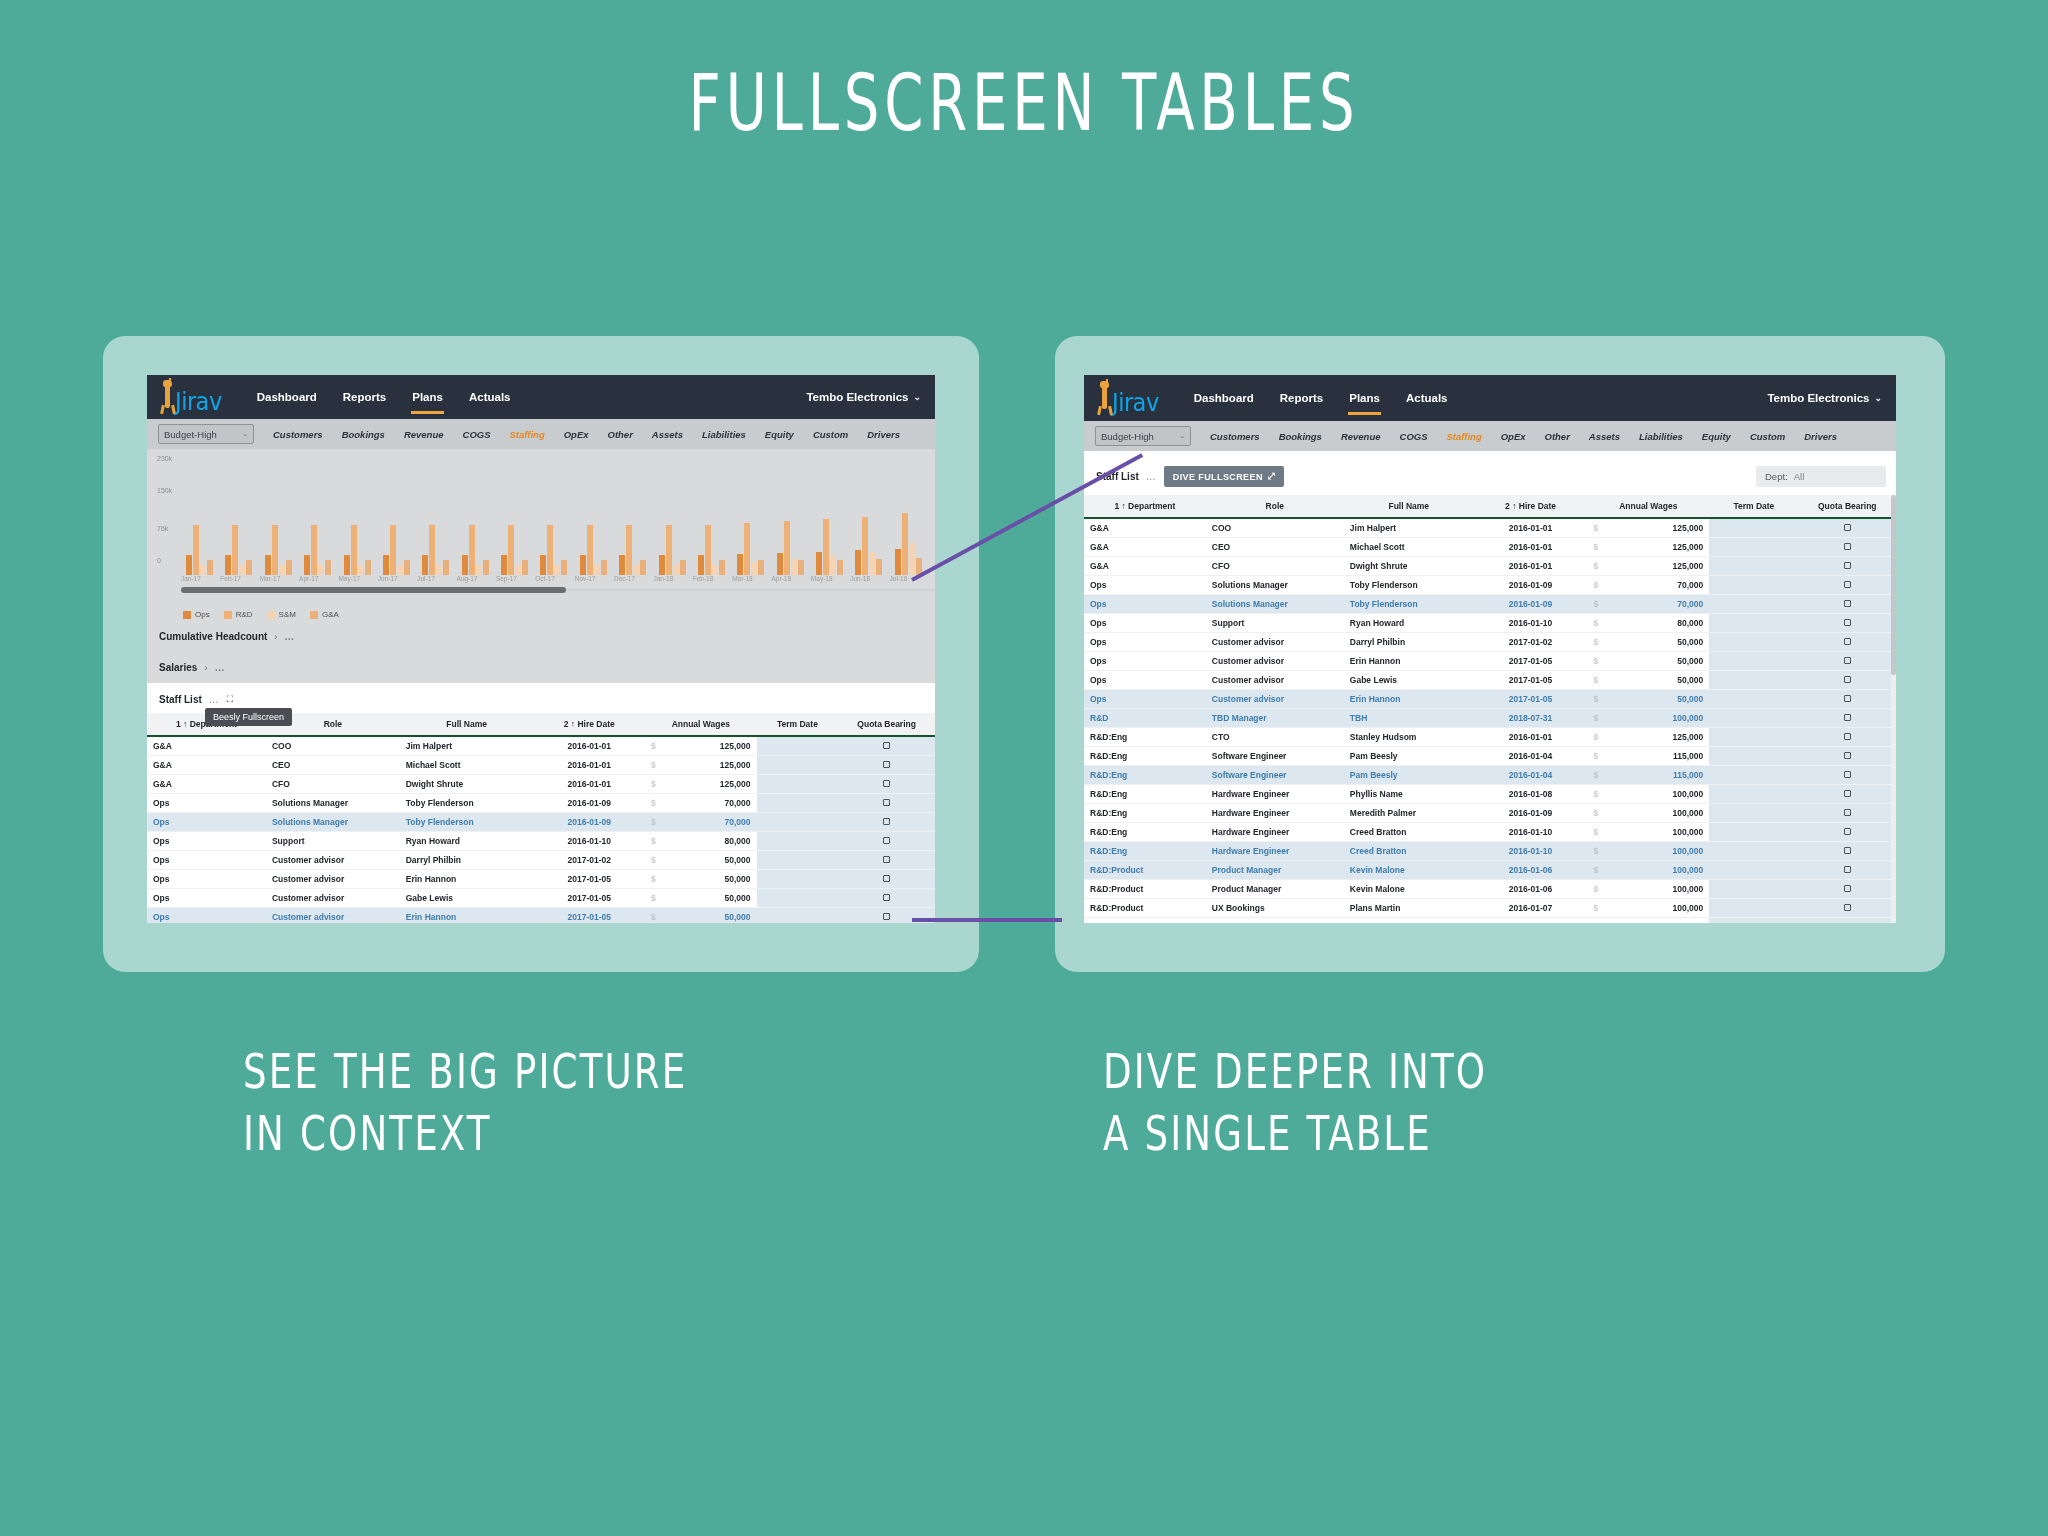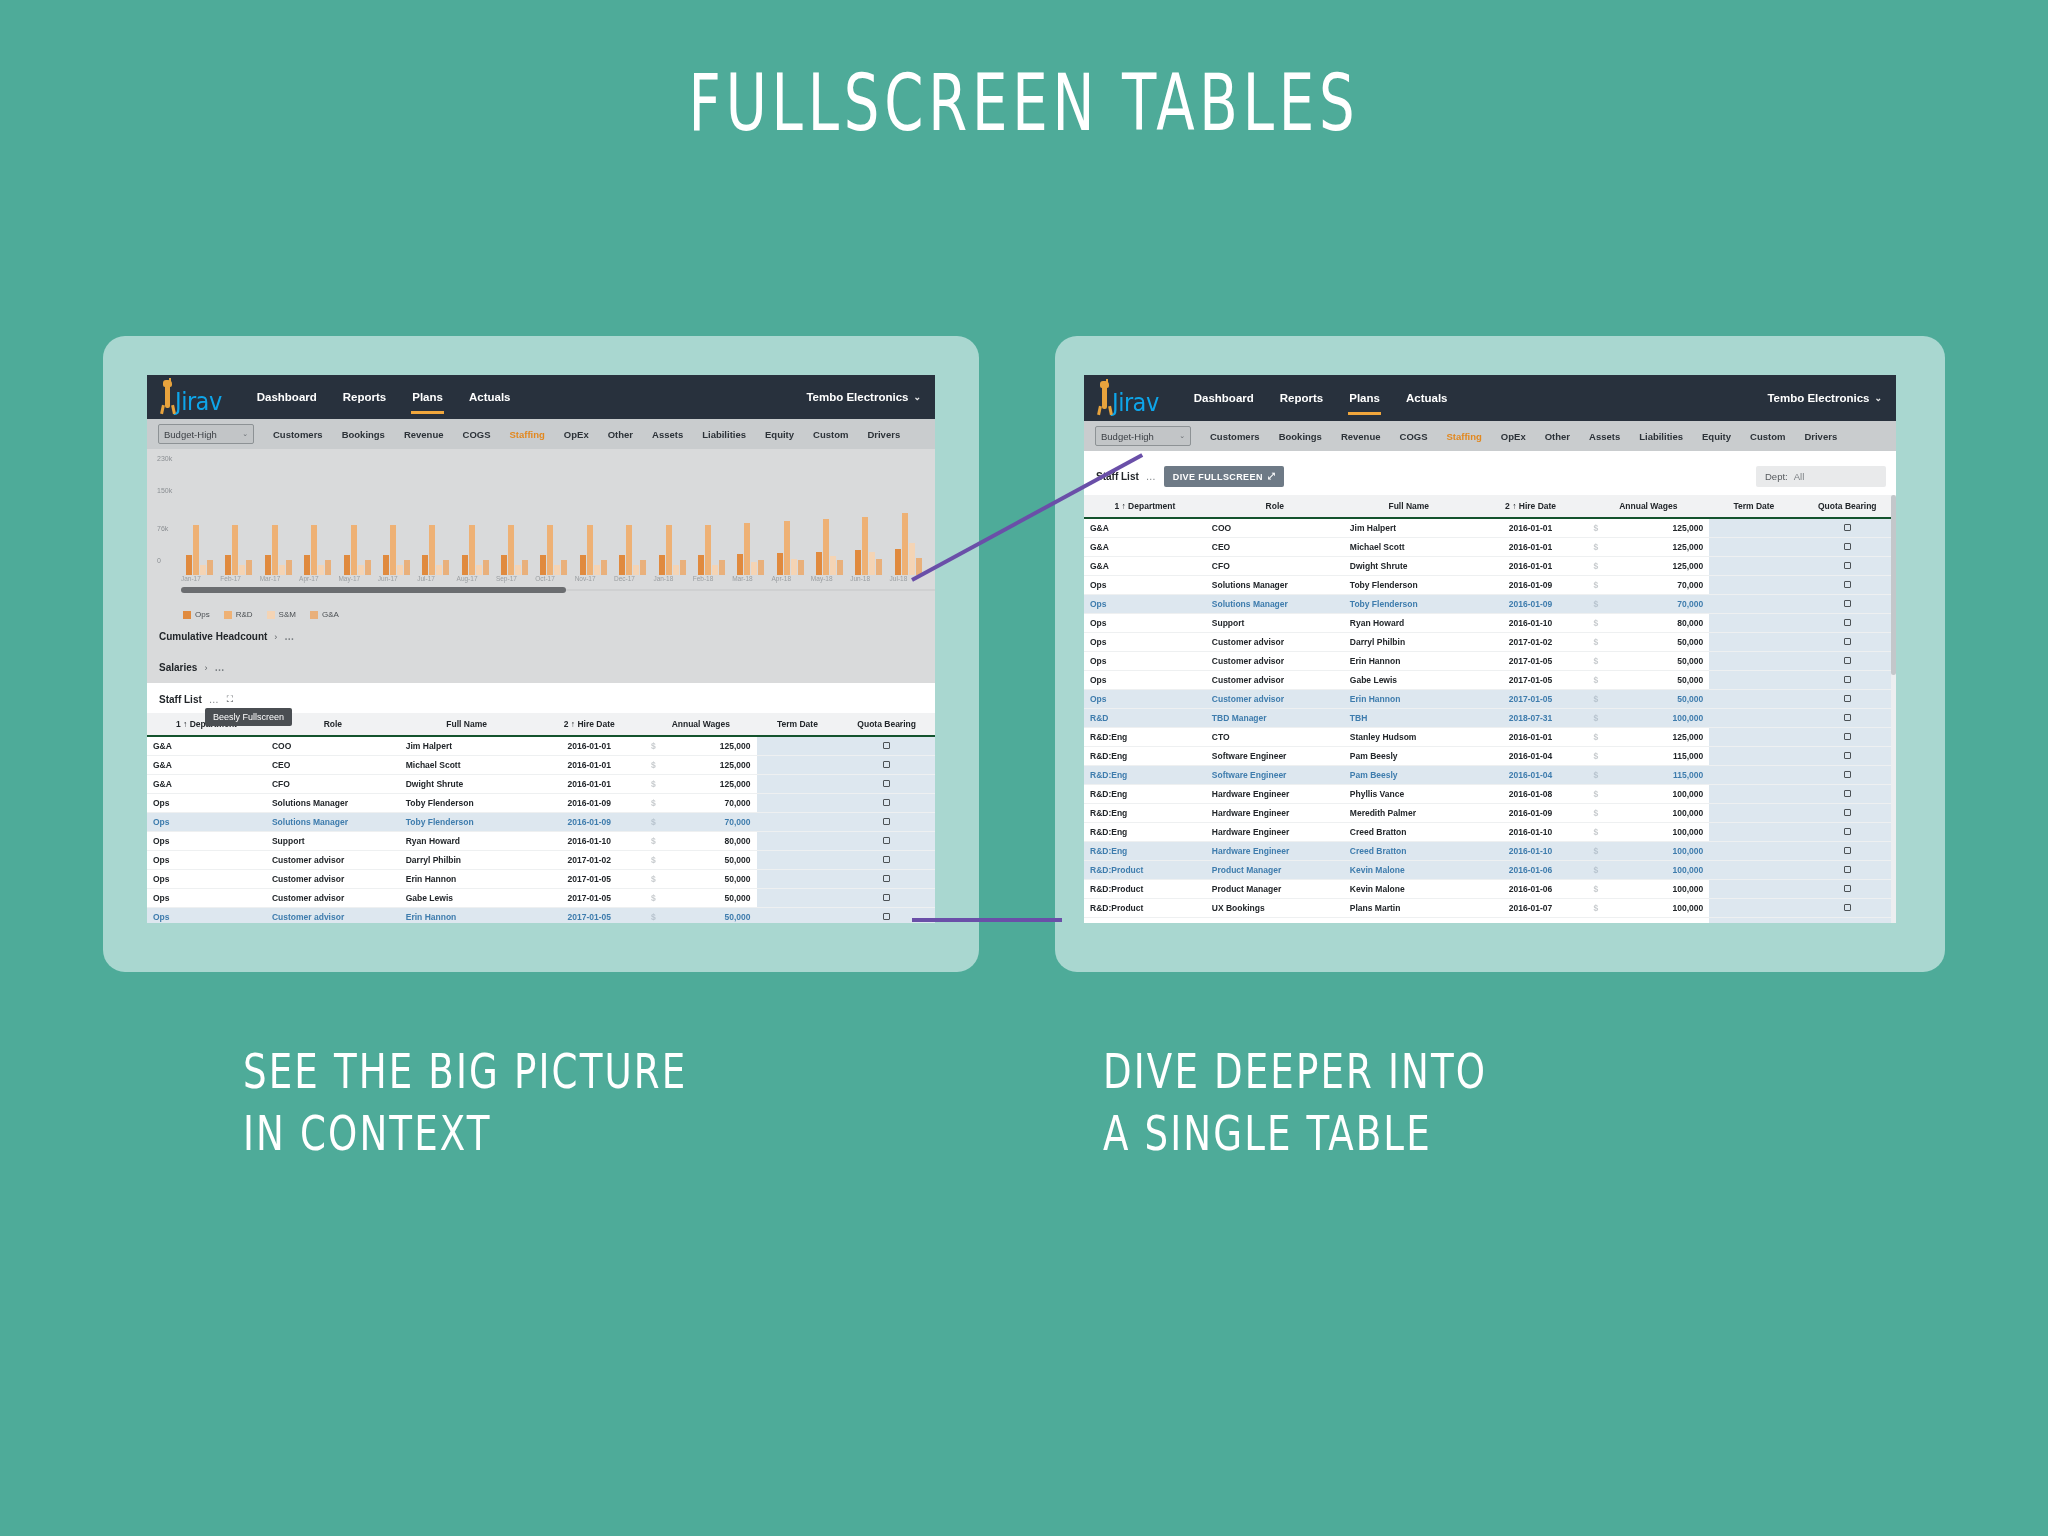--- a/index.html
+++ b/index.html
@@ -111,21 +111,21 @@
     background: #c9ccce; height: 30px; display: flex; align-items: center;
     padding-left: 11px; gap: 19px;
   }
   .scenario-select {
     background: #c2c5c7; border: 1px solid #8d9295; border-radius: 2px;
     height: 20px; width: 96px; display: flex; align-items: center;
     justify-content: space-between; padding: 0 5px;
     font-size: 9.5px; color: #3b3f44;
   }
   .scenario-select .caret { font-size: 7px; color: #5b6166; }
-  .subnav-item { font-size: 9.5px; font-weight: bold; color: #2c3238; }
+  .subnav-item { font-size: 9.5px; font-weight: bold; color: #2c3238; font-style: italic; }
   .subnav-item.active { color: #e2881f; }
 
   
   .chart-zone { background: #d9dadb; padding: 9px 0 0 0; position: relative; height: 152px; }
   .ylab { position: absolute; left: 10px; font-size: 7px; color: #8b8f93; }
   .plot { position: absolute; left: 32px; right: 8px; top: 6px; bottom: 26px; }
   .bargroup {
     position: absolute; bottom: 0; display: flex; align-items: flex-end; gap: 1px;
   }
   .bar { width: 6px; }
@@ -770,21 +770,21 @@
               <td class="c-role">Software Engineer</td>
               <td class="c-name">Pam Beesly</td>
               <td class="c-date">2016-01-04</td>
               <td class="c-wage"><span class="cur">$</span>115,000</td>
               <td class="c-term"></td>
               <td class="c-quota"><span class="chk"></span></td>
             </tr>
             <tr>
               <td class="c-dept">R&amp;D:Eng</td>
               <td class="c-role">Hardware Engineer</td>
-              <td class="c-name">Phyllis Vance</td>
+              <td class="c-name">Phyllis Name</td>
               <td class="c-date">2016-01-08</td>
               <td class="c-wage"><span class="cur">$</span>100,000</td>
               <td class="c-term"></td>
               <td class="c-quota"><span class="chk"></span></td>
             </tr>
             <tr>
               <td class="c-dept">R&amp;D:Eng</td>
               <td class="c-role">Hardware Engineer</td>
               <td class="c-name">Meredith Palmer</td>
               <td class="c-date">2016-01-09</td>

